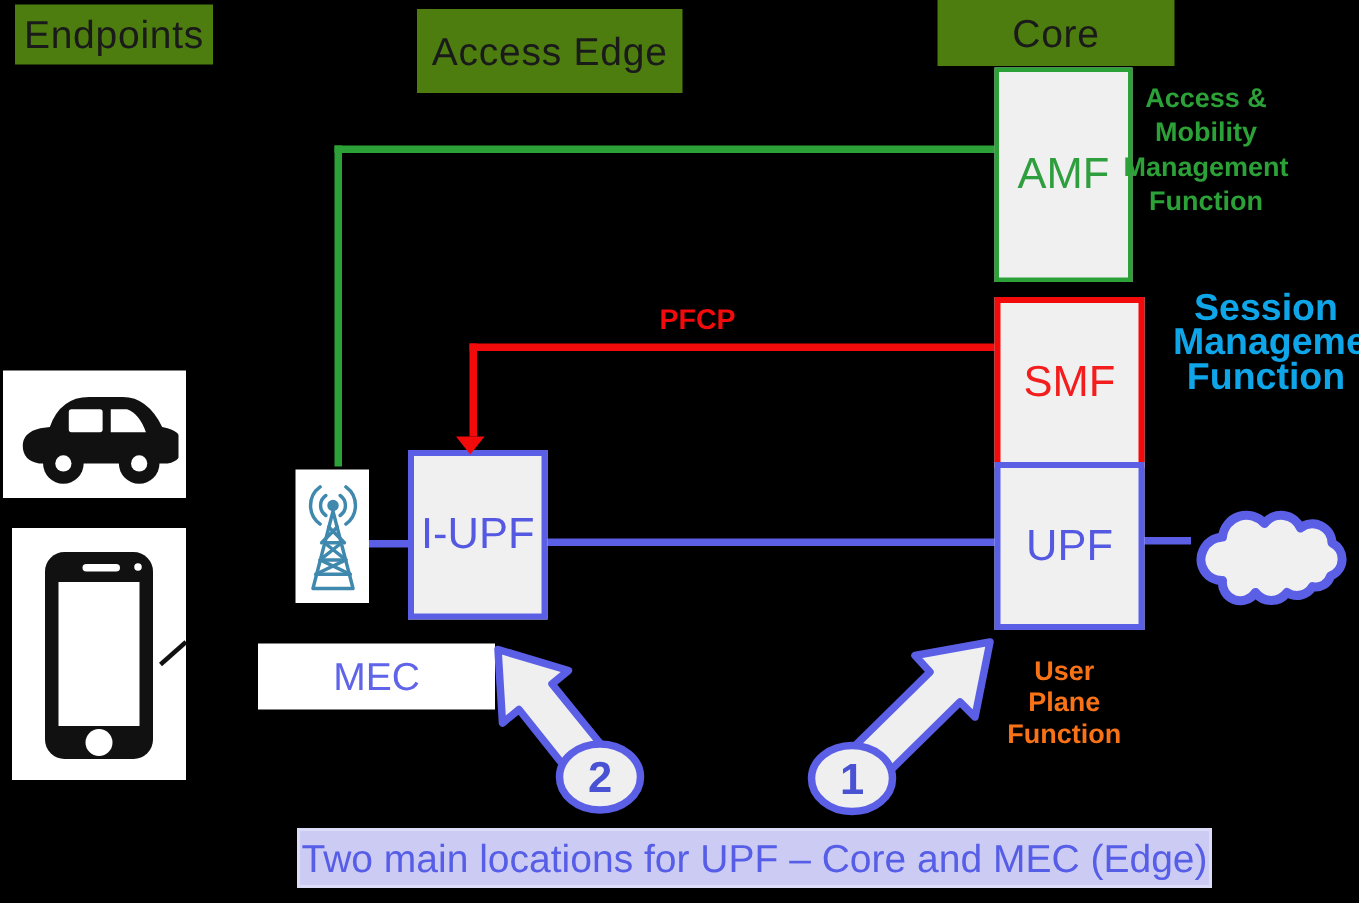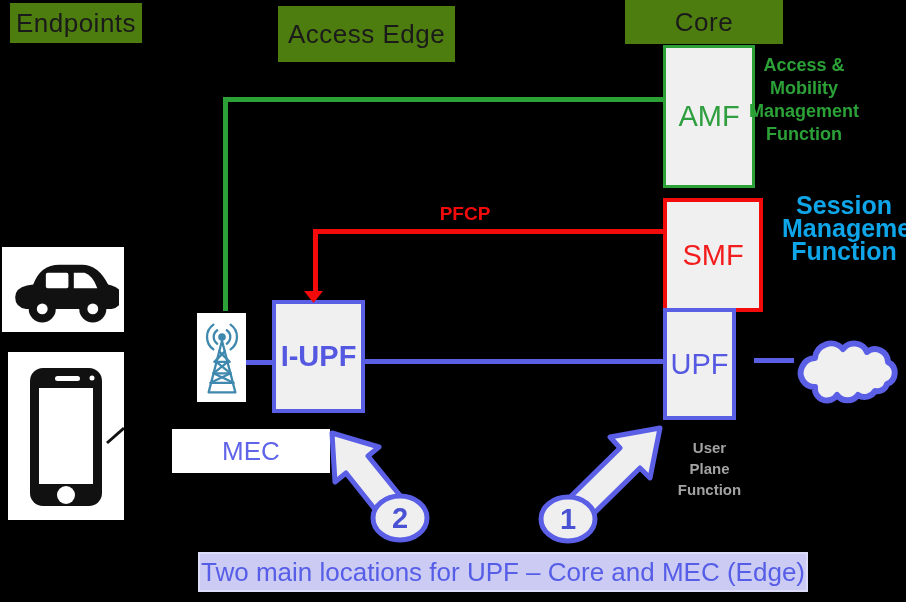--- a/index.html
+++ b/index.html
@@ -17,21 +17,21 @@
     font-size:29px;box-sizing:border-box;
   }
   .node-amf{border:3px solid #2ba137;color:#2f9e3e;}
   .node-smf{border:4px solid #f30b0b;color:#f31d1d;}
   .node-blue{border:4px solid #5b5fe6;color:#5558e0;}
   .desc{
     font-weight:bold;text-align:center;white-space:pre-line;line-height:23px;font-size:18px;
   }
   .desc-green{color:#2ba137;}
   .desc-red{color:#0ea5e9;font-size:25px;}
-  .desc-blue{color:#a3a3a3;font-size:15px;line-height:21px;}
+  .desc-blue{color:#f97316;font-size:18px;line-height:21px;}
   .hline,.vline{position:absolute;}
   .green{background:#2ba137;}
   .red{background:#f30b0b;}
   .blue{background:#5b5fe6;}
   .pfcp{color:#f30b0b;font-weight:bold;font-size:19px;width:70px;text-align:center;}
   .icon-box{background:#fff;display:flex;align-items:center;justify-content:center;}
   .mec-box{
     background:#ffffff;color:#6064e8;display:flex;align-items:center;justify-content:center;
     font-size:26px;
   }
@@ -55,22 +55,22 @@
   <div class="hline red" style="left:313px;top:229px;width:350px;height:5px;"></div>
   <div class="vline red" style="left:313px;top:229px;width:5px;height:62px;"></div>
   <div class="hline blue" style="left:245px;top:360px;width:30px;height:5px;"></div>
   <div class="hline blue" style="left:363px;top:359px;width:302px;height:5px;"></div>
   <div class="hline blue" style="left:754px;top:358px;width:40px;height:5px;"></div>
 
   <div class="abs pfcp" style="left:430px;top:203px;">PFCP</div>
 
   <div class="abs node node-amf" style="left:663px;top:45px;width:92px;height:143px;">AMF</div>
   <div class="abs node node-smf" style="left:663px;top:186px;width:100px;height:114px;margin-top:12px;">SMF</div>
-  <div class="abs node node-blue" style="left:272px;top:300px;width:93px;height:113px;font-weight:bold;">I-UPF</div>
-  <div class="abs node node-blue" style="left:663px;top:308px;width:73px;height:112px;">UPF</div>
+  <div class="abs node node-blue" style="left:272px;top:300px;width:93px;height:113px;">I-UPF</div>
+  <div class="abs node node-blue" style="left:663px;top:308px;width:100px;height:112px;">UPF</div>
 
   <div class="abs desc desc-green" style="left:742px;top:54px;width:124px;">Access &amp;
 Mobility
 Management
 Function</div>
   <div class="abs desc desc-red" style="left:782px;top:194px;width:124px;">Session
 Management
 Function</div>
   <div class="abs desc desc-blue" style="left:663px;top:437px;width:93px;">User
 Plane

